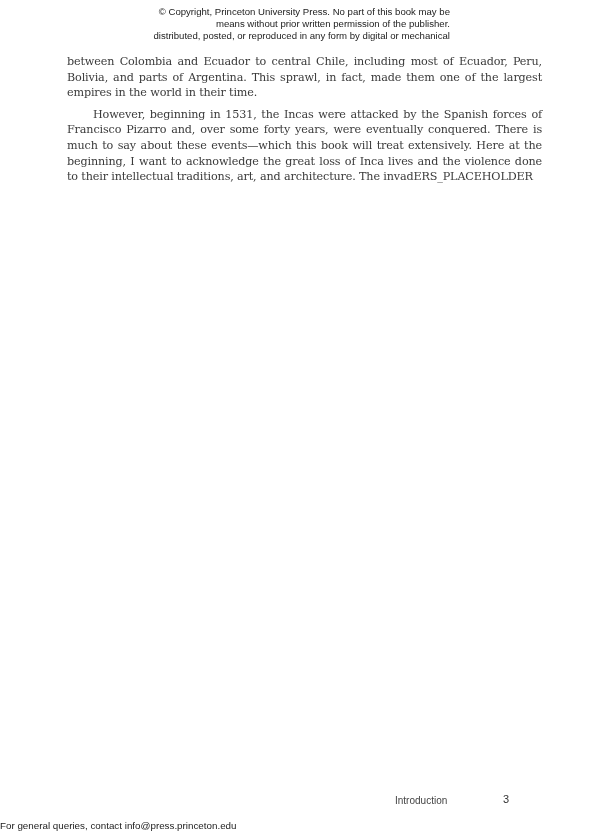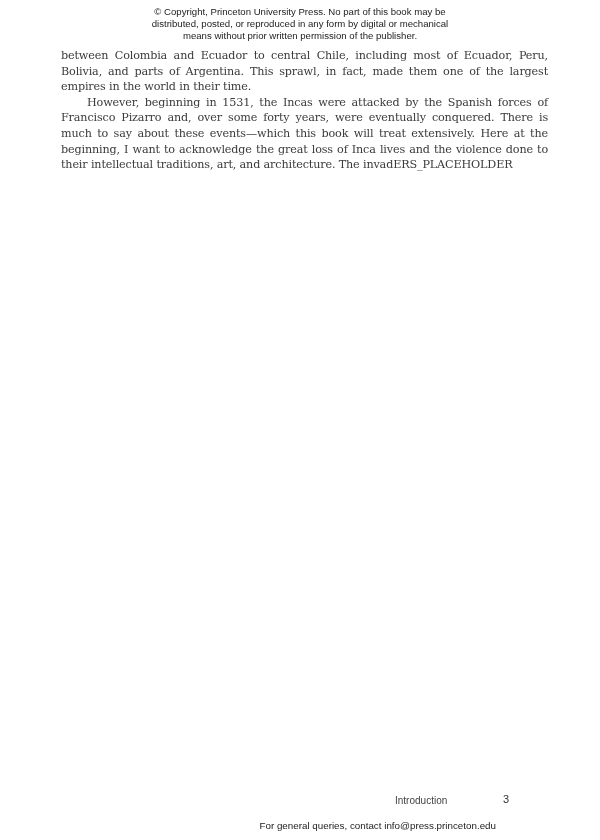--- a/index.html
+++ b/index.html
@@ -1,49 +1,49 @@
 <!DOCTYPE html>
 <html><head>
 <meta charset="utf-8">
 <style>
   html, body { margin:0; padding:0; background:#ffffff; }
   body { width:600px; height:840px; position:relative; overflow:hidden; }
   .copyright {
     position:absolute; top:6px; left:150px; width:300px;
     font-family:"Liberation Sans", sans-serif; font-size:9.6px; line-height:12px;
-    color:#222; text-align:center;
+    color:#222; text-align:right;
   }
   .copyright div { white-space:nowrap; }
   .textblock {
     position:absolute; top:48px; left:61px; width:487px;
     font-family:"DejaVu Serif", serif; font-size:11.2px; line-height:15.6px;
     color:#3a3a3a; letter-spacing:-0.15px;
   }
-  .textblock p { margin:0; text-align:justify; hyphens:manual; }
+  .textblock p { margin:6px; text-align:justify; hyphens:manual; }
   .textblock p.indent { text-indent:26px; }
   .running-foot {
     position:absolute; top:795px; left:395px;
     font-family:"Liberation Sans", sans-serif; font-size:10px; color:#444;
   }
   .page-number {
     position:absolute; top:793px; left:503px;
     font-family:"Liberation Sans", sans-serif; font-size:11px; color:#333;
   }
   .contact {
-    position:absolute; top:820px; left:0; width:496px; text-align:right;
+    position:absolute; top:820px; left:0; width:496px; text-align:left;
     font-family:"Liberation Sans", sans-serif; font-size:9.8px; color:#222;
   }
 </style>
 </head>
 <body>
 
 <div class="copyright">
   <div>© Copyright, Princeton University Press. No part of this book may be</div>
+  <div>means without prior written permission of the publisher.</div>
   <div>distributed, posted, or reproduced in any form by digital or mechanical</div>
-  <div>means without prior written permission of the publisher.</div>
 </div>
 
 <div class="textblock">
   <p>between Colombia and Ecuador to central Chile, including most of Ecuador, Peru, Bolivia, and parts of Argentina. This sprawl, in fact, made them one of the largest empires in the world in their time.</p>
   <p class="indent">However, beginning in 1531, the Incas were attacked by the Spanish forces of Francisco Pizarro and, over some forty years, were eventually conquered. There is much to say about these events—which this book will treat extensively. Here at the beginning, I want to acknowledge the great loss of Inca lives and the violence done to their intellectual traditions, art, and architecture. The invad­ERS_PLACEHOLDER</p>
   <p class="indent"></p>
   <p class="indent"></p>
 </div>
 
 <div class="running-foot">Introduction</div>

